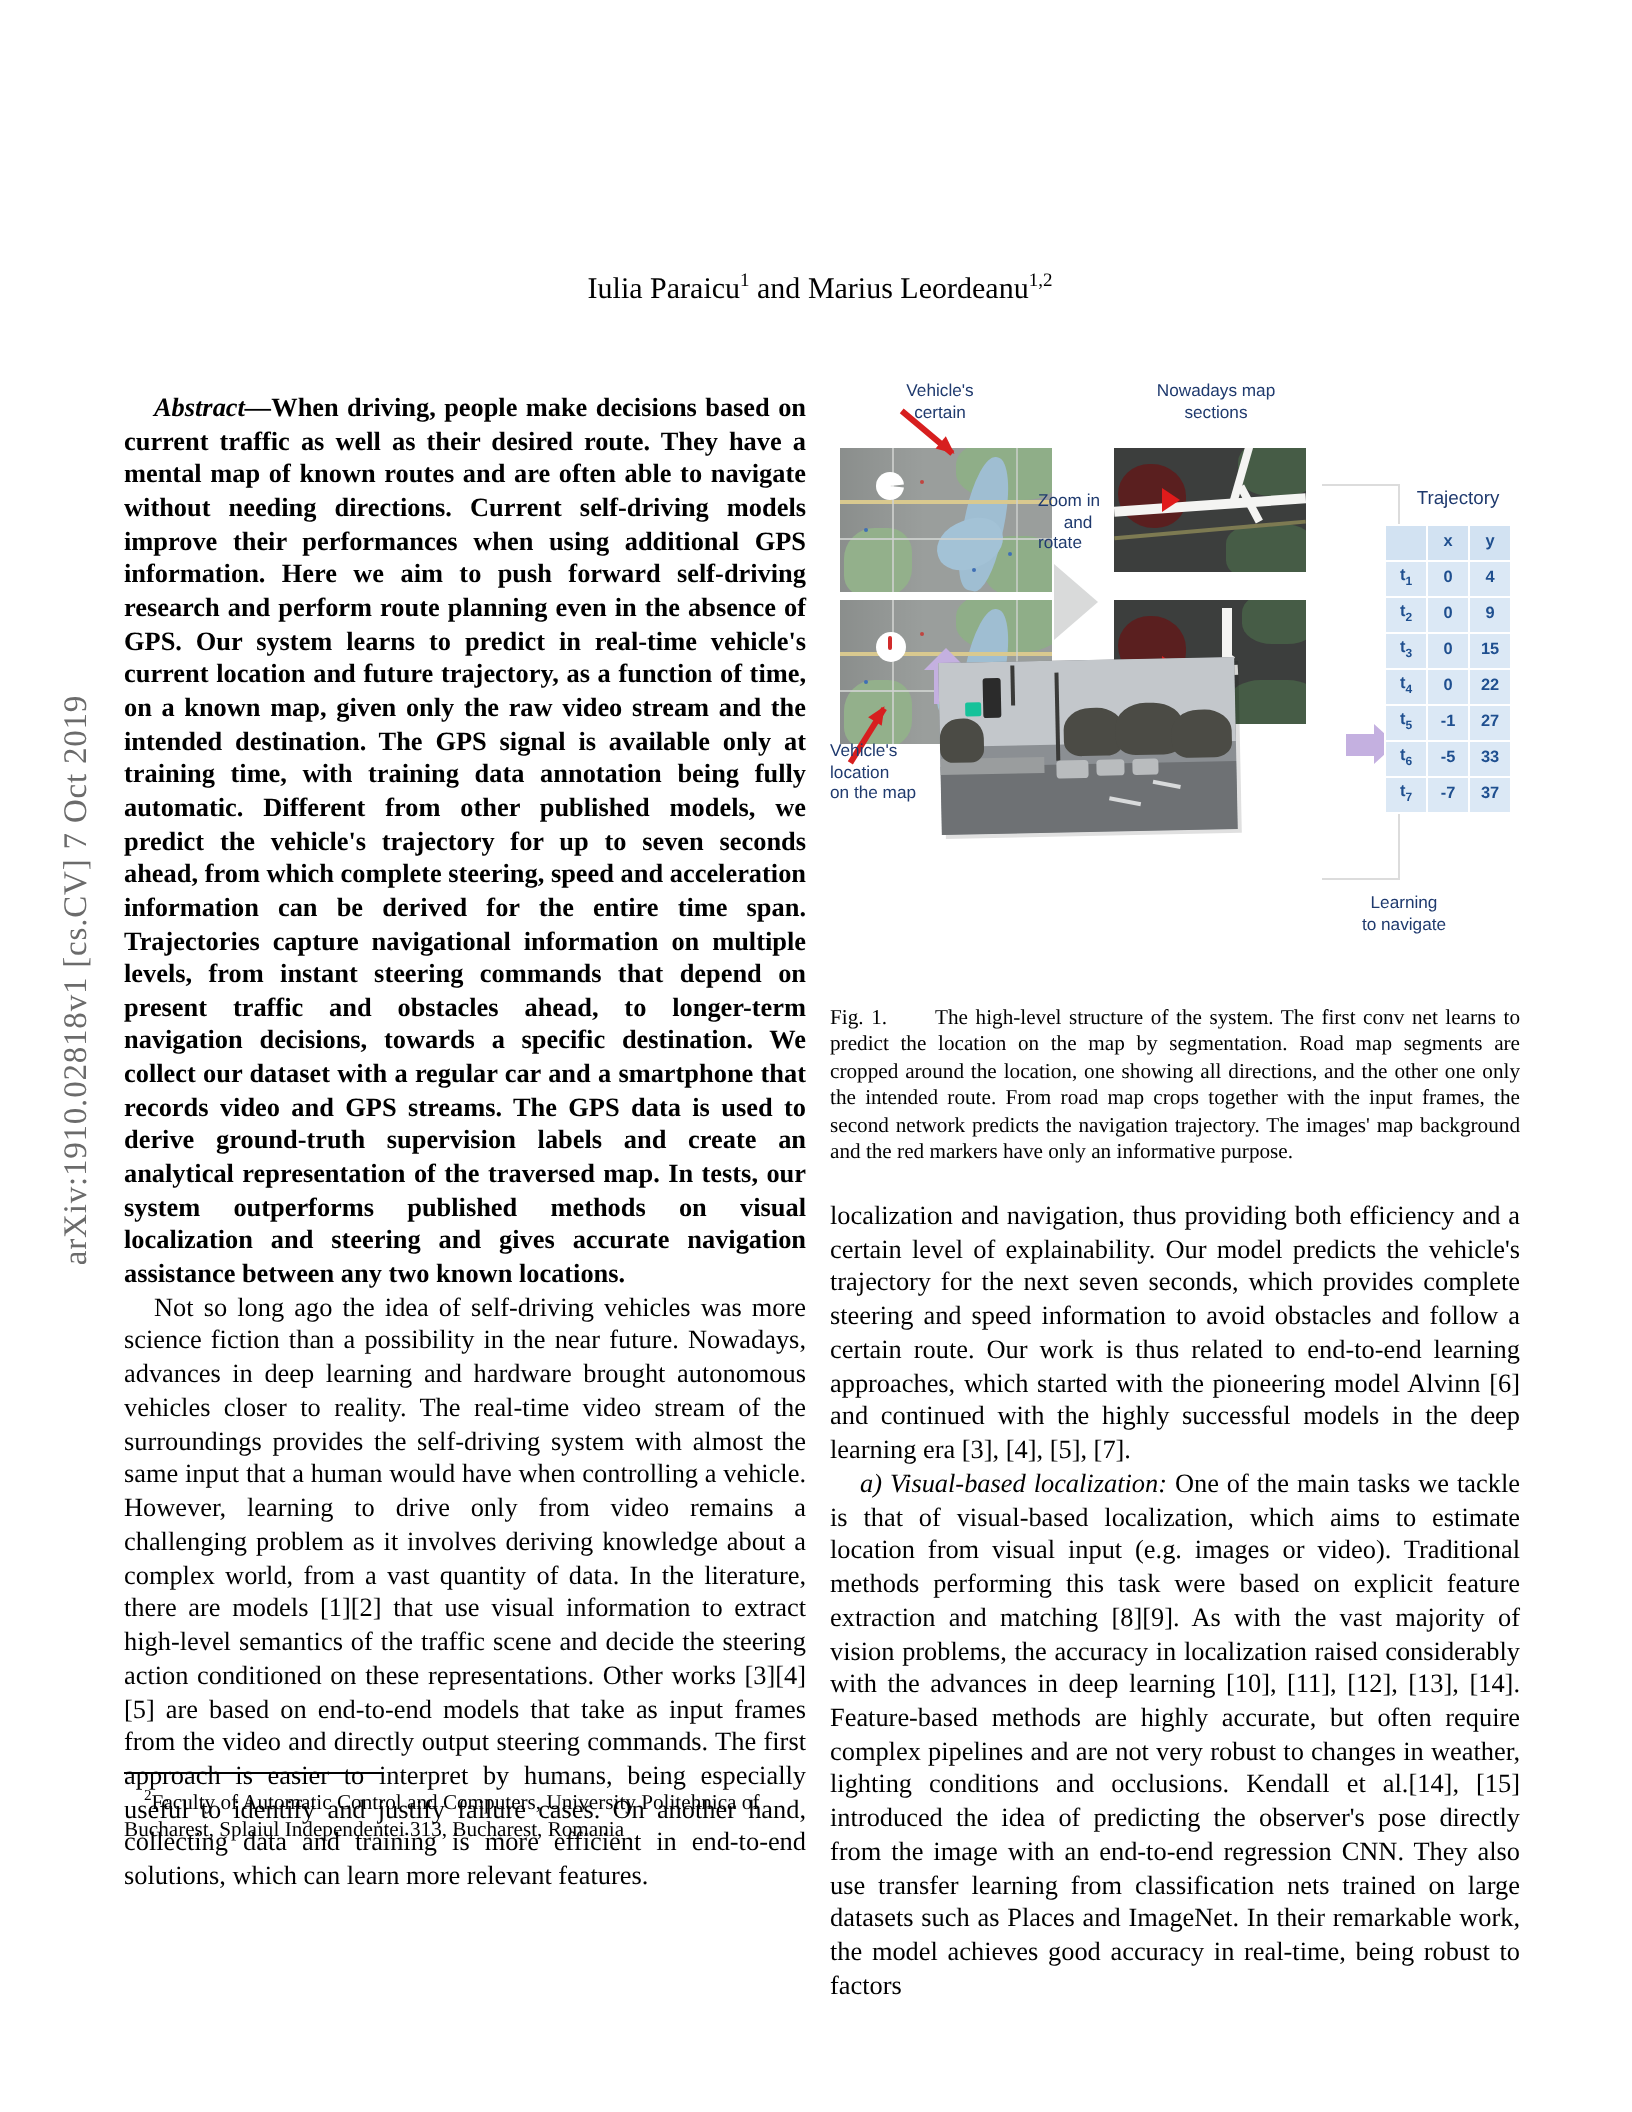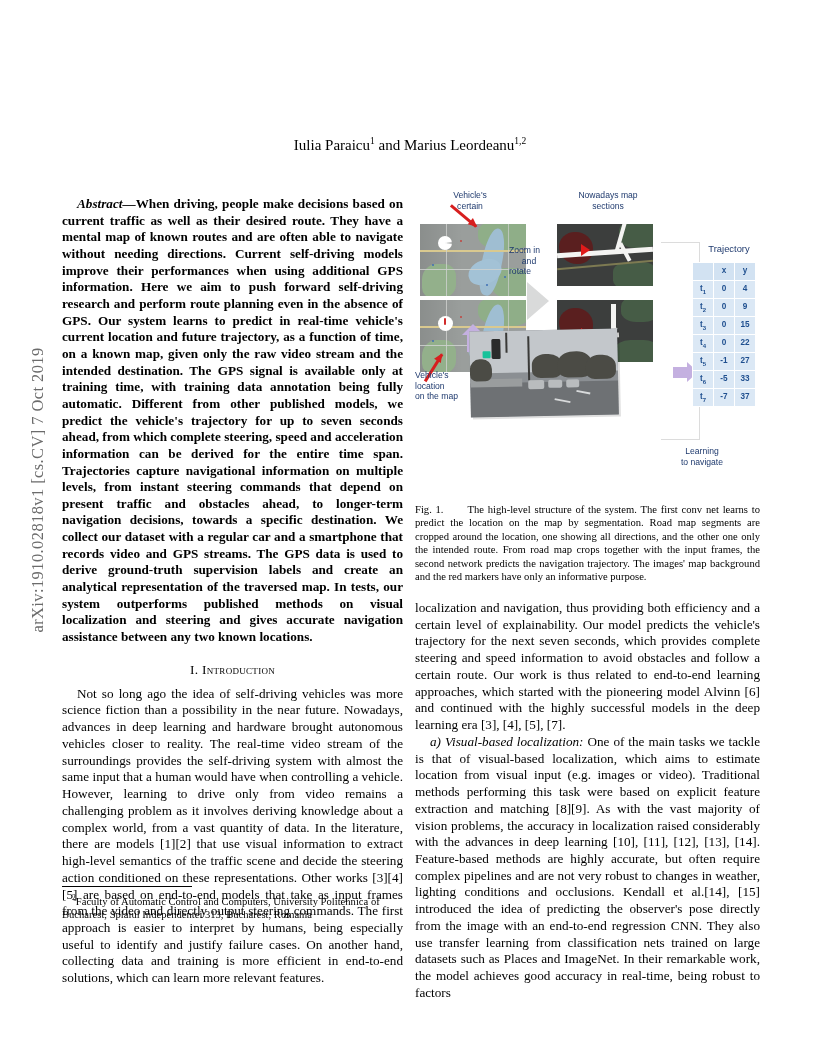--- a/index.html
+++ b/index.html
@@ -214,21 +214,20 @@
   <div class="arxiv-stamp">arXiv:1910.02818v1  [cs.CV]  7 Oct 2019</div>
 
 
   <div class="authors">
     <span>Iulia Paraicu</span><sup>1</sup><span> and </span><span>Marius Leordeanu</span><sup>1,2</sup>
   </div>
 
   <div class="col-left">
     <p class="abstract"><span class="lead">Abstract—</span><span>When driving, people make decisions based on current traffic as well as their desired route. They have a mental map of known routes and are often able to navigate without needing directions. Current self-driving models improve their performances when using additional GPS information. Here we aim to push forward self-driving research and perform route planning even in the absence of GPS. Our system learns to predict in real-time vehicle's current location and future trajectory, as a function of time, on a known map, given only the raw video stream and the intended destination. The GPS signal is available only at training time, with training data annotation being fully automatic. Different from other published models, we predict the vehicle's trajectory for up to seven seconds ahead, from which complete steering, speed and acceleration information can be derived for the entire time span. Trajectories capture navigational information on multiple levels, from instant steering commands that depend on present traffic and obstacles ahead, to longer-term navigation decisions, towards a specific destination. We collect our dataset with a regular car and a smartphone that records video and GPS streams. The GPS data is used to derive ground-truth supervision labels and create an analytical representation of the traversed map. In tests, our system outperforms published methods on visual localization and steering and gives accurate navigation assistance between any two known locations.</span></p>
 
-    <h2 class="section">I. Introduction</h2>
 
     <p class="body">Not so long ago the idea of self-driving vehicles was more science fiction than a possibility in the near future. Nowadays, advances in deep learning and hardware brought autonomous vehicles closer to reality. The real-time video stream of the surroundings provides the self-driving system with almost the same input that a human would have when controlling a vehicle. However, learning to drive only from video remains a challenging problem as it involves deriving knowledge about a complex world, from a vast quantity of data. In the literature, there are models [1][2] that use visual information to extract high-level semantics of the traffic scene and decide the steering action conditioned on these representations. Other works [3][4][5] are based on end-to-end models that take as input frames from the video and directly output steering commands. The first approach is easier to interpret by humans, being especially useful to identify and justify failure cases. On another hand, collecting data and training is more efficient in end-to-end solutions, which can learn more relevant features.</p>
   </div>
 
   <div class="rule"></div>
   <div class="footnotes">
     <p><sup>2</sup><span>Faculty of Automatic Control and Computers, University Politehnica of Bucharest, Splaiul Independentei 313, Bucharest, Romania</span></p>
   </div>
 
   <div class="figure">
@@ -278,21 +277,21 @@
       <div class="marker-loc"></div>
     </div>
     <div class="arrow-red" style="left:10px; top:190px; width:32px; transform:rotate(-58deg);"></div>
 
     <div class="fig-label" style="left:0; top:180px; width:80px; text-align:left;">
       <div>Vehicle's</div>
       <div>location</div>
       <div>on the map</div>
     </div>
 
-    <div class="fig-label" style="left:94px; top:55px; width:40px; text-align:left;">
+    <div class="fig-label" style="left:104px; top:55px; width:40px; text-align:left;">
       <div>Zoom in</div>
       <div style="text-align:center">and</div>
       <div style="text-align:left">rotate</div>
     </div>
     <div class="arrow-gray-right" style="left:112px; top:92px;"></div>
 
     <div class="crop" style="left:142px; top:34px;">
       <div class="cbase"></div>
       <div class="cgreen" style="left:62px;top:-4px;width:40px;height:28px;border-radius:40%;"></div>
       <div class="cgreen" style="left:56px;top:38px;width:44px;height:28px;border-radius:35%;"></div>

